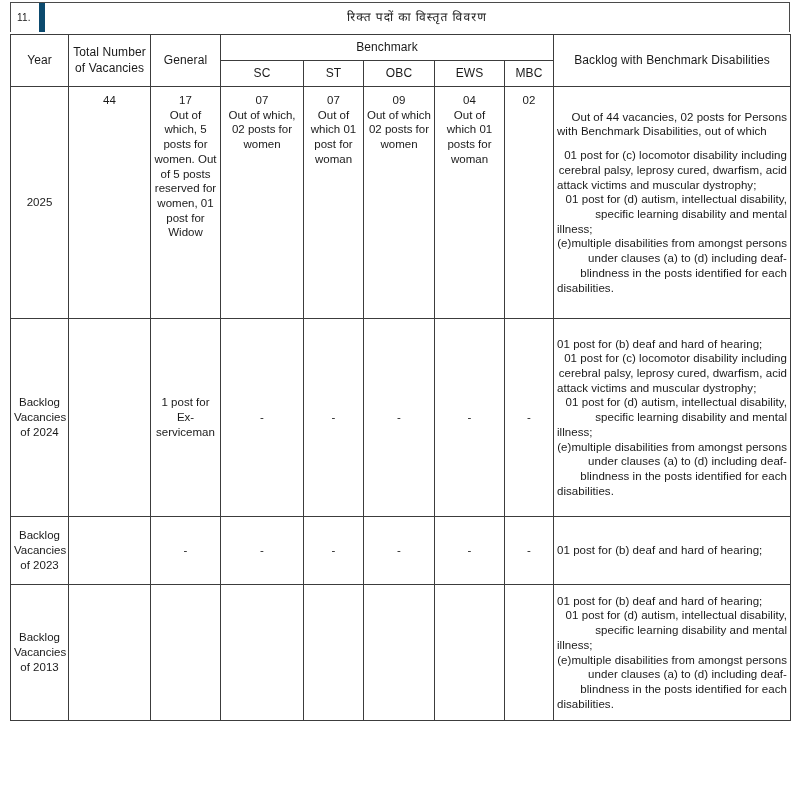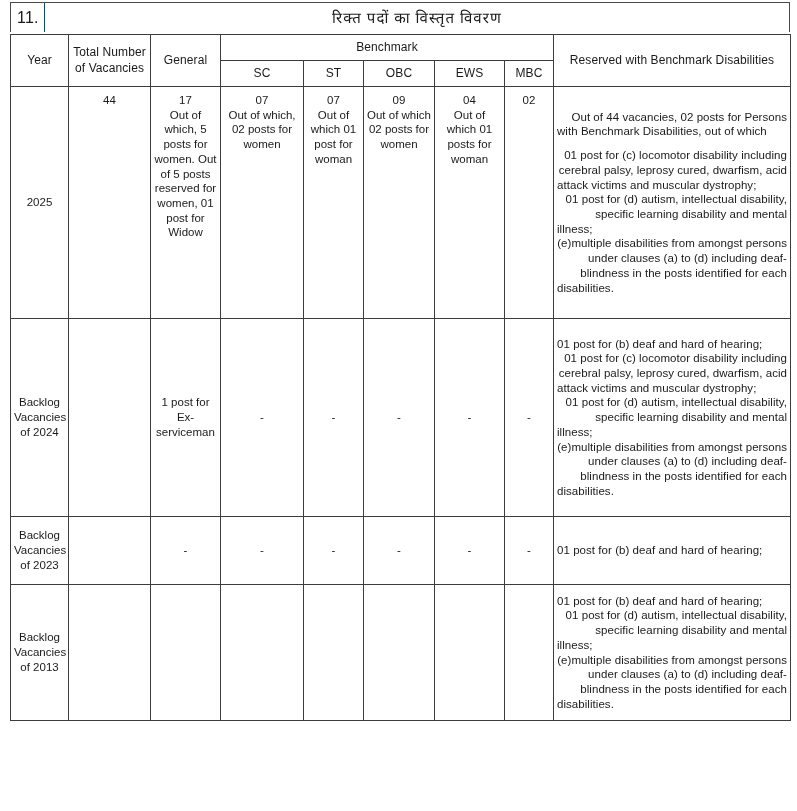--- a/index.html
+++ b/index.html
@@ -31,34 +31,34 @@
     width: 780px;
     height: 30px;
     display: flex;
     border: 1px solid #4a4a4a;
     border-bottom: none;
     box-sizing: border-box;
     background: #fff;
   }
   .title-num {
     width: 34px;
-    border-right: 1px solid #0c4a6e;
+    border-right: 6px solid #0c4a6e;
     box-sizing: border-box;
     display: flex;
     align-items: center;
     padding-left: 6px;
-    font-size: 16px;
+    font-size: 10px;
     letter-spacing: .2px;
   }
   .title-text {
     flex: 1;
     display: flex;
     align-items: center;
     justify-content: center;
-    font-size: 15px;
+    font-size: 12px;
     letter-spacing: 1.1px;
     font-family: "Liberation Serif", "DejaVu Serif", serif;
     padding-bottom: 2px;
   }
 
   
   table.vac {
     position: absolute;
     left: 10px;
     top: 34px;
@@ -167,21 +167,21 @@
       <col class="c-ews">
         <col class="c-mbc">
         <col class="c-pwbd">
     </colgroup>
     <thead>
       <tr class="hdr-reserved">
         <th rowspan="2">Year</th>
         <th rowspan="2">Total Number of Vacancies</th>
         <th rowspan="2">General</th>
         <th colspan="5">Benchmark</th>
-        <th rowspan="2">Reserved with Benchmark Disabilities</th>
+        <th rowspan="2">Backlog with Benchmark Disabilities</th>
       </tr>
       <tr class="hdr-sub">
         <th>SC</th>
         <th>ST</th>
         <th>OBC</th>
         <th>EWS</th>
         <th>MBC</th>
       </tr>
     </thead>
     <tbody>

